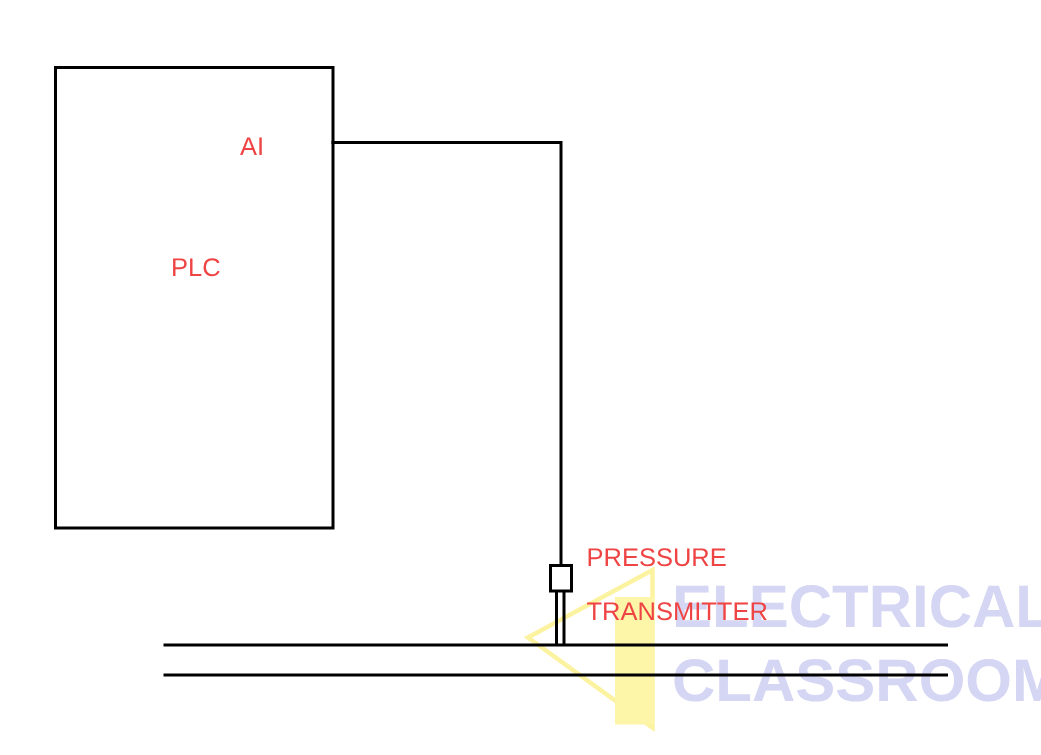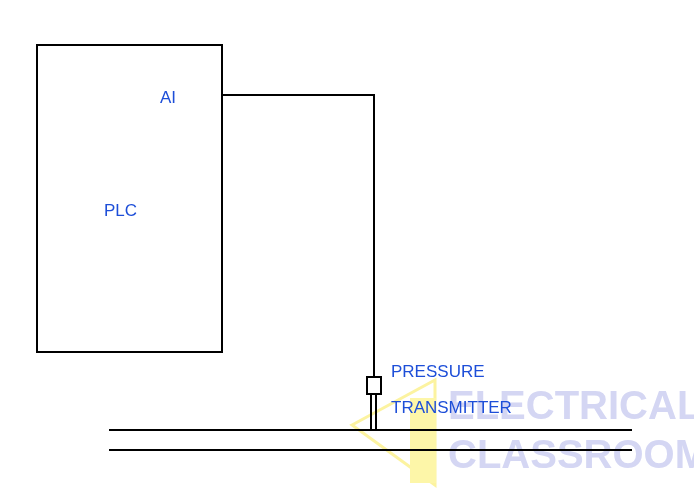--- a/index.html
+++ b/index.html
@@ -1,36 +1,36 @@
 <!DOCTYPE html>
 <html><head>
   <meta charset="utf-8">
   <style>
     html, body { margin:0; padding:0; background:#ffffff; }
     body { width:694px; height:503px; position:relative; overflow:hidden; font-family:"Liberation Sans", sans-serif; }
     .abs { position:absolute; }
     .plc-box { left:36px; top:44px; width:183px; height:305px; border:2px solid #000; }
-    .lbl { color:#1d4ed8; font-size:17px; line-height:1; white-space:nowrap; }
+    .lbl { color:#ef4444; font-size:17px; line-height:1; white-space:nowrap; }
     .wm { color:#d4d6f3; font-weight:bold; font-size:40px; line-height:1; white-space:nowrap; letter-spacing:0px; }
     svg { position:absolute; left:0; top:0; }
   </style>
 </head>
 <body>
 
 <svg width="694" height="503">
   <polygon points="352,425 435,380 435,485" fill="none" stroke="#fcf3a0" stroke-width="3"></polygon>
   <rect x="410" y="398" width="26" height="85" fill="#fdf6a8"></rect>
 </svg>
 
 <div class="abs wm" style="left:448px; top:385px;">ELECTRICAL</div>
 <div class="abs wm" style="left:448px; top:434px;">CLASSROOM</div>
 
 <div class="abs plc-box"></div>
 <div class="abs lbl" style="left:160px; top:89px;">AI</div>
-<div class="abs lbl" style="left:104px; top:170px;margin-top:32px;">PLC</div>
+<div class="abs lbl" style="left:114px; top:170px;">PLC</div>
 
 <svg width="694" height="503">
 
   <polyline points="221,95 374,95 374,377" fill="none" stroke="#000" stroke-width="2"></polyline>
 
   <rect x="367" y="377" width="14" height="17" fill="#fff" stroke="#000" stroke-width="2"></rect>
 
   <line x1="371" y1="394" x2="371" y2="430" stroke="#000" stroke-width="2"></line>
   <line x1="376" y1="394" x2="376" y2="430" stroke="#000" stroke-width="2"></line>
 

